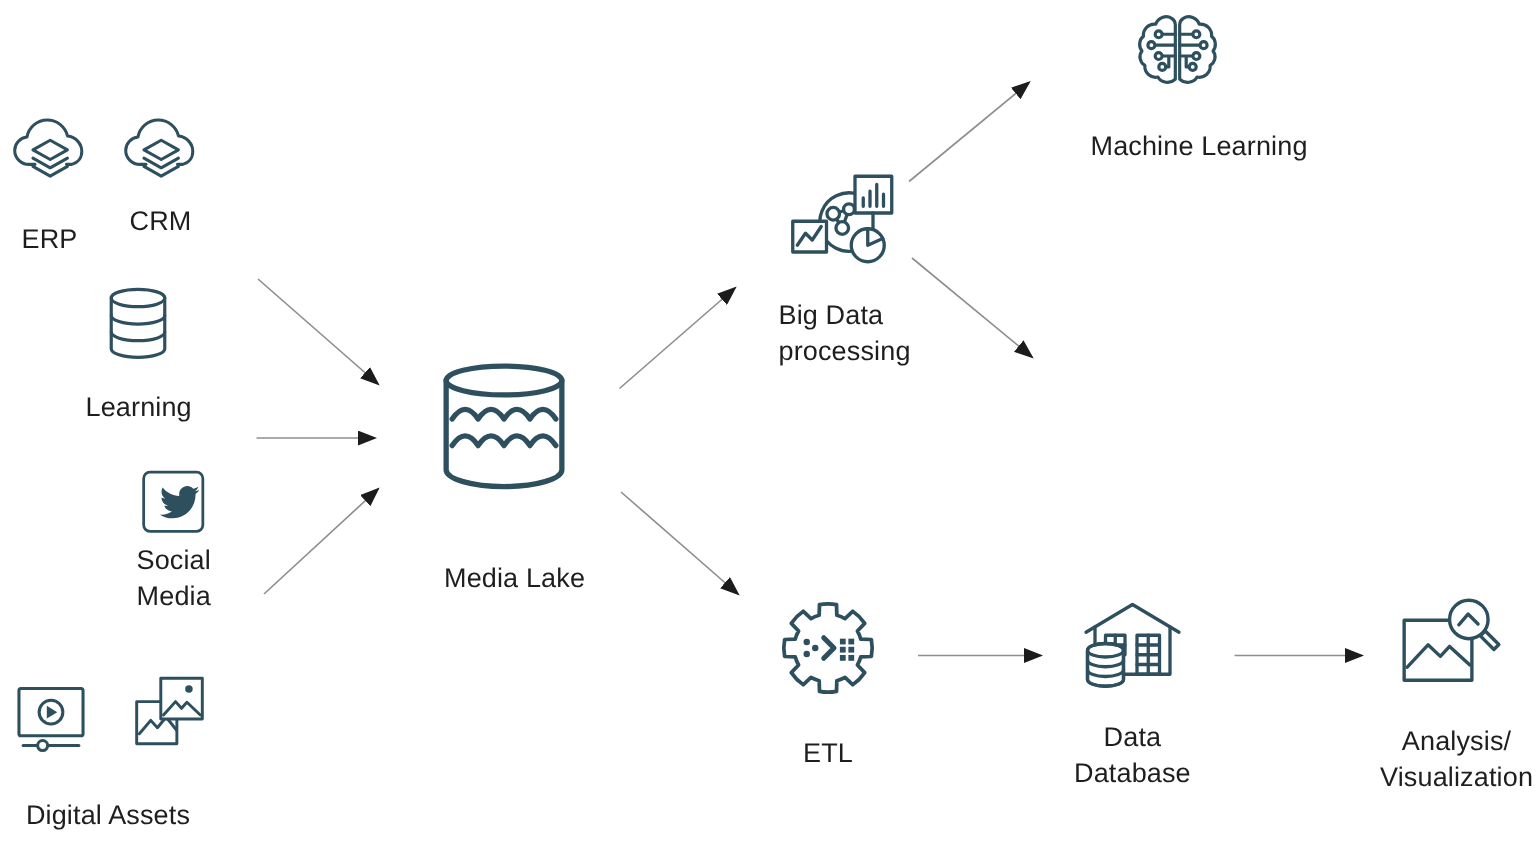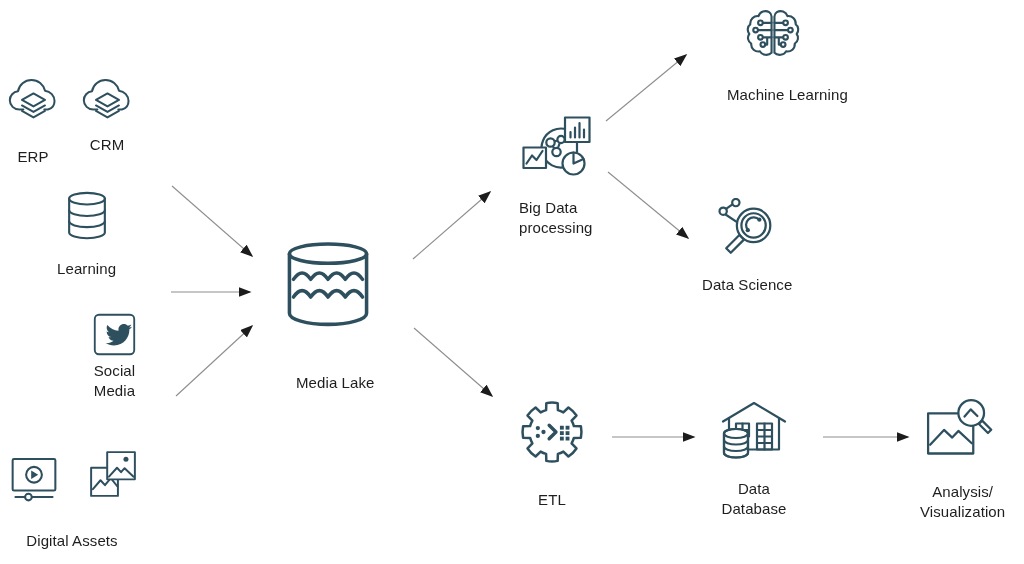--- a/index.html
+++ b/index.html
@@ -10,24 +10,24 @@
     --head:#1c1c1c;
   }
   *{margin:0;padding:0;box-sizing:border-box}
   html,body{background:#fff}
   body{font-family:"Liberation Sans","DejaVu Sans",sans-serif;color:var(--label)}
   .canvas{position:relative;width:1024px;height:564px;background:#fff;overflow:hidden}
   .arrows{position:absolute;left:0;top:0;width:1024px;height:564px;pointer-events:none}
   .arrows line{stroke:var(--line);stroke-width:1.1}
   .node{position:absolute;display:flex;flex-direction:column;align-items:center}
   .node .label{
-    margin-top:12px;font-size:15px;line-height:1.35;color:var(--label);
+    margin-top:12px;font-size:18px;line-height:1.35;color:var(--label);
     text-align:center;white-space:pre-line;width:max-content;letter-spacing:.1px
   }
-  .node--bigdata{align-items:flex-end}
+  .node--bigdata{align-items:center}
   .node--bigdata .label{text-align:left;margin-left:2px}
   .label--big{font-size:20px}
   .icon{display:block}
   .icon .s{fill:none;stroke:var(--accent);stroke-width:2.2;stroke-linecap:round;stroke-linejoin:round}
   .icon .sw{fill:#fff;stroke:var(--accent);stroke-width:2.2;stroke-linecap:round;stroke-linejoin:round}
   .icon .f{fill:var(--accent);stroke:none}
   .icon-row{display:flex;align-items:flex-start;gap:26px}
 </style>
 </head>
 <body>
@@ -152,34 +152,20 @@
         <circle class="sw" cx="19.5" cy="42" r="2.4"></circle>
       <path class="s" d="M31.5 19.5 H40.5 M31.5 27 H45.5 M31.5 34.5 H40.5 M36 34.5 V42 H38"></path>
       <circle class="sw" cx="43" cy="19.5" r="2.4"></circle>
         <circle class="sw" cx="48" cy="27" r="2.4"></circle>
       <circle class="sw" cx="43" cy="34.5" r="2.4"></circle>
         <circle class="sw" cx="40.5" cy="42" r="2.4"></circle>
     </svg>
     <figcaption class="label" style="margin-top:23px;margin-left:28px">Machine Learning</figcaption>
   </figure>
 
-  <figure class="node" style="left:702px;top:198px">
-    <svg class="icon" viewBox="0 0 72 66" width="73" height="67">
-      <path class="s" d="M14.5 11 L21.5 6 M14 16 L27.5 25"></path>
-      <circle class="sw" cx="12" cy="13" r="3.6"></circle>
-      <circle class="sw" cx="24.5" cy="4.5" r="3.6"></circle>
-      <circle class="sw" cx="42" cy="27" r="16.5"></circle>
-      <circle class="s" cx="42" cy="27" r="12"></circle>
-      <path class="s" d="M36.5 31.5 A7 7 0 1 1 47.5 21.5"></path>
-      <circle class="f" cx="36.3" cy="31.7" r="2.1"></circle>
-      <circle class="f" cx="47.7" cy="21.3" r="2.1"></circle>
-      <path class="sw" d="M28 36.5 L32.5 41 L19.5 54 L15 49.5 Z"></path>
-    </svg>
-    <figcaption class="label" style="margin-top:10px">Data Science</figcaption>
-  </figure>
 
   <figure class="node" style="left:518px;top:398px">
     <svg class="icon" viewBox="0 0 60 60" width="68" height="68">
       <path class="s" d="M55.5 25 A26 26 0 0 1 55.5 35 L49.3 35.2 A20 20 0 0 1 47.3 40 L51.6 44.5 A26 26 0 0 1 44.5 51.6 L40 47.3 A20 20 0 0 1 35.2 49.3 L35 55.5 A26 26 0 0 1 25 55.5 L24.8 49.3 A20 20 0 0 1 20 47.3 L15.5 51.6 A26 26 0 0 1 8.4 44.5 L12.7 40 A20 20 0 0 1 10.7 35.2 L4.5 35 A26 26 0 0 1 4.5 25 L10.7 24.8 A20 20 0 0 1 12.7 20 L8.4 15.5 A26 26 0 0 1 15.5 8.4 L20 12.7 A20 20 0 0 1 24.8 10.7 L25 4.5 A26 26 0 0 1 35 4.5 L35.2 10.7 A20 20 0 0 1 40 12.7 L44.5 8.4 A26 26 0 0 1 51.6 15.5 L47.3 20 A20 20 0 0 1 49.3 24.8 Z"></path>
       <circle class="f" cx="17.5" cy="26.5" r="1.9"></circle>
         <circle class="f" cx="17.5" cy="33.5" r="1.9"></circle>
       <circle class="f" cx="22.5" cy="30" r="1.9"></circle>
       <path class="s" style="stroke-width:3" d="M27.5 24 L33.5 30 L27.5 36"></path>
       <rect class="f" x="37" y="24.5" width="3.4" height="3.4"></rect>
         <rect class="f" x="42" y="24.5" width="3.4" height="3.4"></rect>

